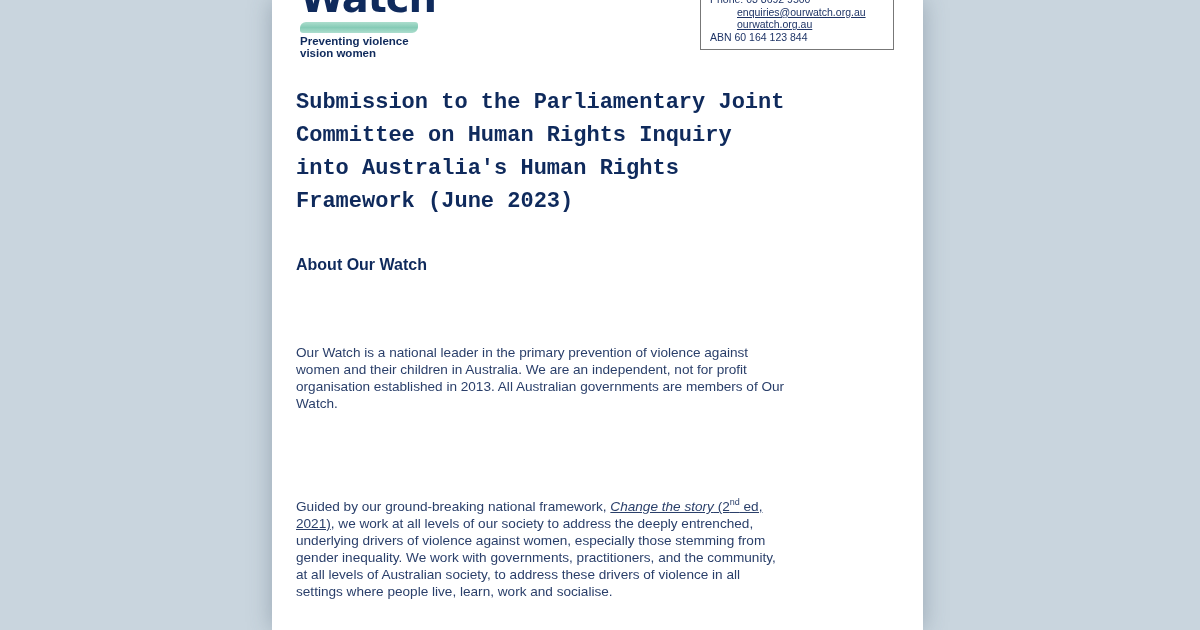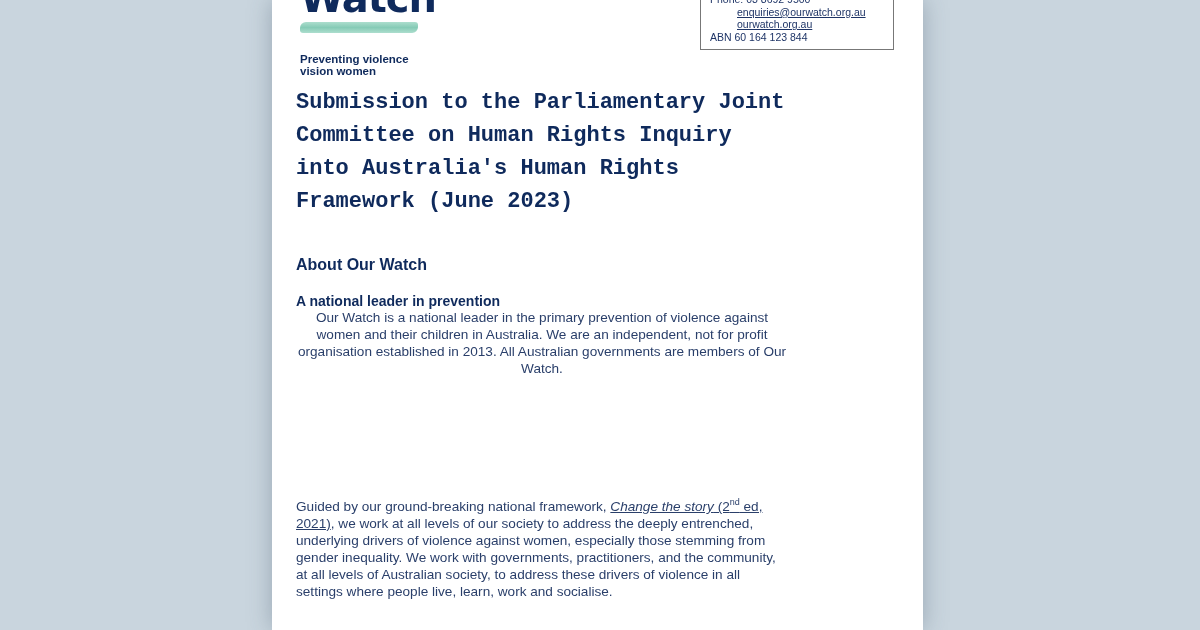--- a/index.html
+++ b/index.html
@@ -40,21 +40,21 @@
     }
     .logo-stroke {
       width: 118px;
       height: 11px;
       margin-top: 2px;
       background: linear-gradient(180deg, #a8dccb 0%, #7fc8b2 50%, #a8dccb 100%);
       border-radius: 6px 3px 6px 3px;
       opacity: 0.95;
     }
     .logo-tag {
-      margin-top: 20px;
+      margin-top: 2px;
       font-family: "Liberation Sans", sans-serif;
       font-weight: bold;
       font-size: 11.5px;
       line-height: 12px;
       color: #0f2a5c;
     }
     .contact-box {
       position: absolute;
       left: 428px;
       top: -10px;
@@ -111,21 +111,21 @@
     }
     .para {
       position: absolute;
       left: 24px;
       width: 492px;
       margin: 0;
       font-size: 13.6px;
       line-height: 17px;
       color: #2a3f6a;
     }
-    .p1 { top: 309px; text-align: center; }
+    .p1 { top: 344px; }
     .p2 { top: 413px; }
     .p3 { top: 498px; }
     .para a {
       color: #2a3f6a;
       text-decoration: underline;
     }
     .para a em {
       font-style: italic;
     }
     sup {
@@ -152,20 +152,19 @@
     <span>Phone: 03 8692 9500</span>
     <a>enquiries@ourwatch.org.au</a>
     <a>ourwatch.org.au</a>
     <span>ABN 60 164 123 844</span>
   </div>
 
   <h1 class="title">Submission to the Parliamentary Joint Committee on Human Rights Inquiry into Australia's Human Rights Framework (June 2023)</h1>
 
   <h2 class="h2">About Our Watch</h2>
 
-  <h3 class="h3">A national leader in prevention</h3>
 
   <p class="para p1">Our Watch is a national leader in the primary prevention of violence against women and their children in Australia. We are an independent, not for profit organisation established in 2013. All Australian governments are members of Our Watch.</p>
 
 
   <p class="para p3"><span>Guided by our ground-breaking national framework, </span><a><em>Change the story</em><span> (2</span><sup>nd</sup><span> ed, 2021)</span></a><span>, we work at all levels of our society to address the deeply entrenched, underlying drivers of violence against women, especially those stemming from gender inequality. We work with governments, practitioners, and the community, at all levels of Australian society, to address these drivers of violence in all settings where people live, learn, work and socialise.</span></p>
 
 </div>
 
 </body></html>

